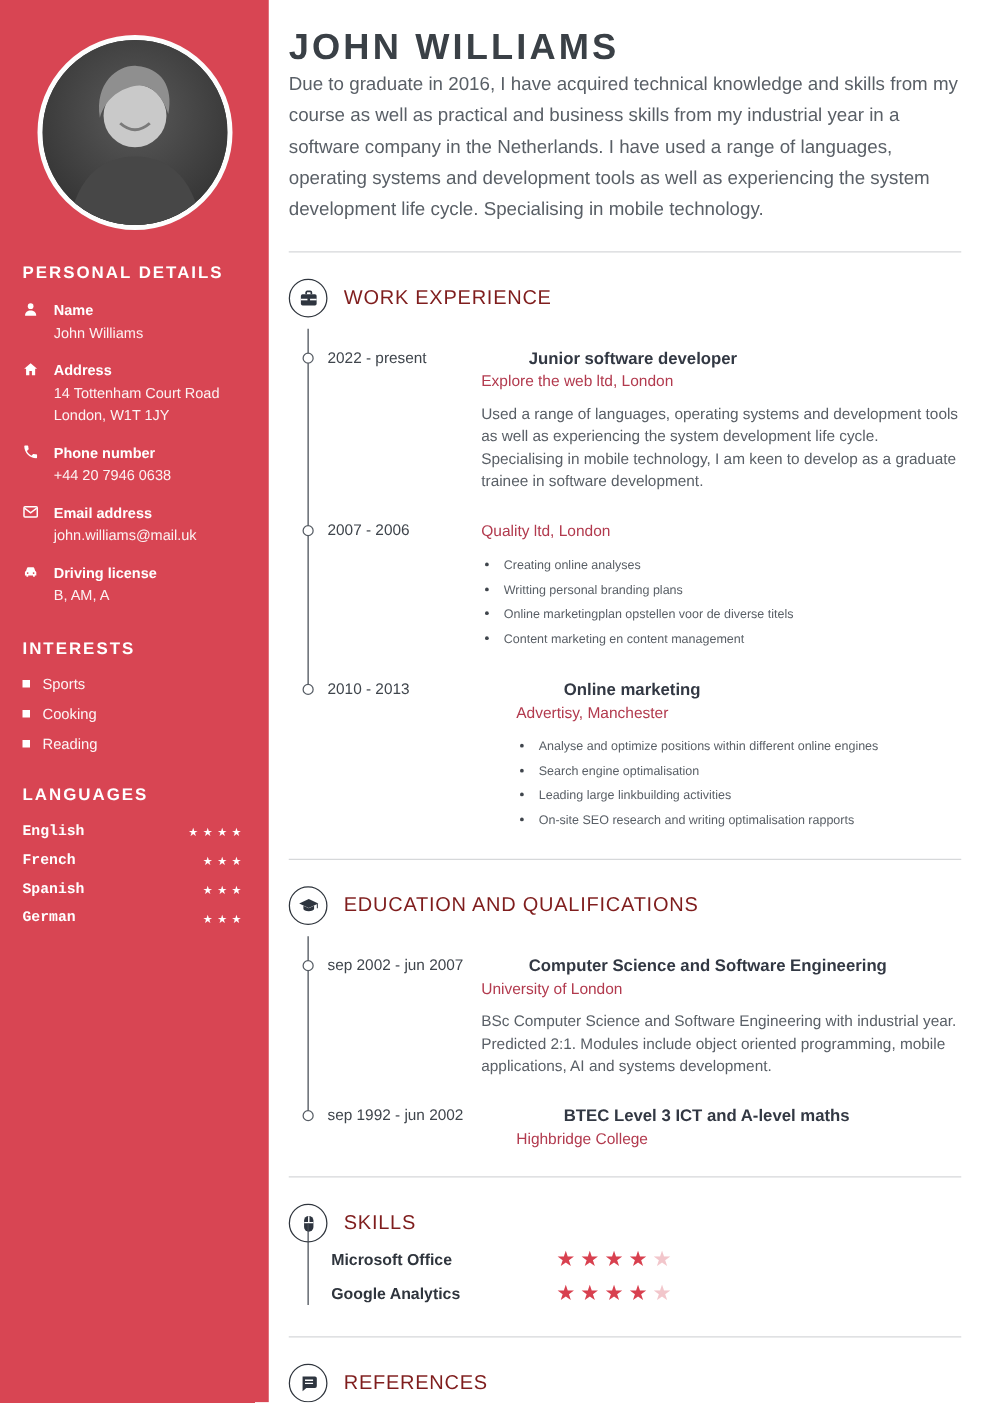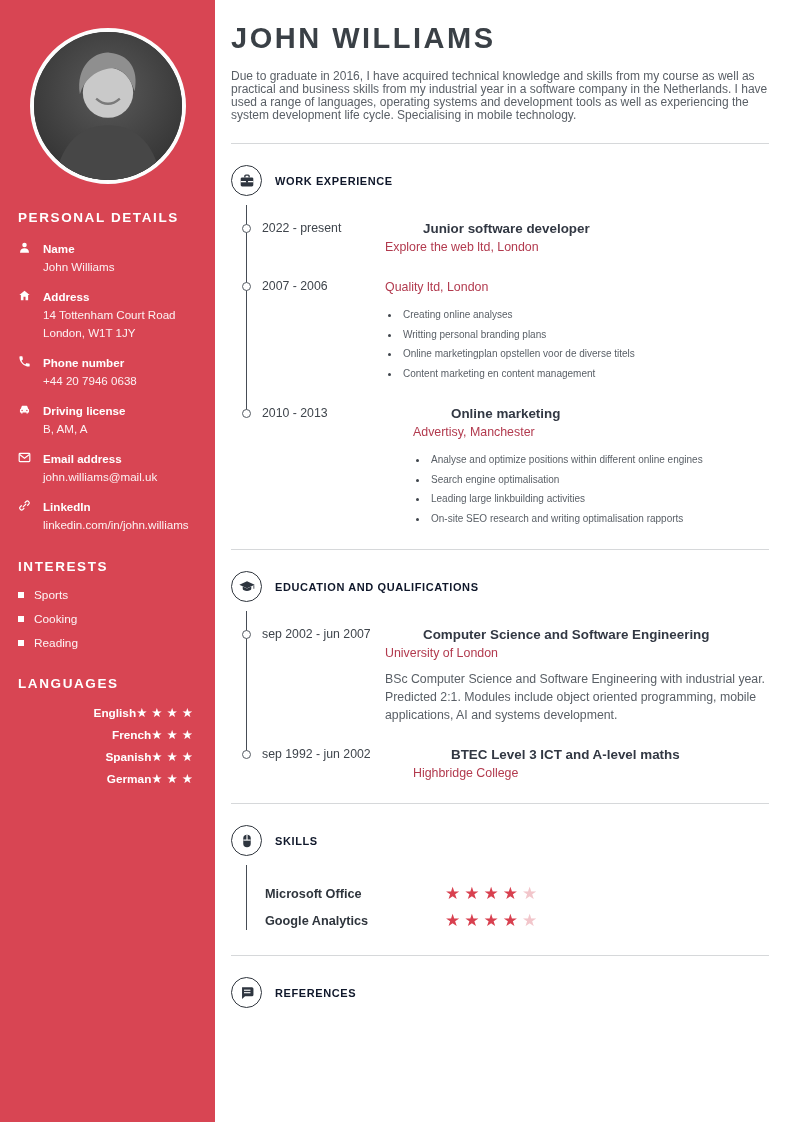--- a/index.html
+++ b/index.html
@@ -13,52 +13,52 @@
   .photo-wrap svg { display:block; width:100%; height:100%; }
   .side-title { font-size:13.5px; font-weight:bold; letter-spacing:1.6px; margin:26px 0 14px 0; }
   .pd-item { display:grid; grid-template-columns:25px 1fr; margin-bottom:12px; }
   .pd-icon { width:13px; height:13px; margin-top:2px; }
   .pd-icon svg { display:block; width:13px; height:13px; }
   .pd-label { font-size:11.6px; font-weight:bold; line-height:15px; }
   .pd-line { font-size:11.6px; line-height:15px; color:rgba(255,255,255,.93); }
   .int-item { display:flex; align-items:center; margin-bottom:10px; }
   .sq { width:6px; height:6px; background:#fff; margin-right:10px; flex:0 0 auto; }
   .int-label { font-size:11.8px; color:rgba(255,255,255,.95); }
-  .lang-row { display:flex; justify-content:flex-end; align-items:center; margin-bottom:7px; }
+  .lang-row { display:flex; justify-content:space-between; align-items:center; margin-bottom:7px;font-family:Liberation Mono, monospace; }
   .lang-name { font-size:11.8px; font-weight:600; }
   .stars-side { font-size:12.5px; letter-spacing:4px; color:#fff; white-space:nowrap; }
   .stars-side .st { color:#fff; }
 
   
   .main { position:absolute; left:215px; top:0; width:578px; height:1122px; padding:22px 24px 0 16px; }
   .cv-name { font-size:29px; font-weight:bold; letter-spacing:2.5px; color:#3a4046; }
-  .summary { margin-top:15px; font-size:12px; line-height:13px; color:#595f66; }
+  .summary { font-size:15px; line-height:25px; color:#595f66; }
   .divider { border:none; border-top:1px solid #d6d8da; margin-top:21px; }
 
   .section-header { display:flex; align-items:center; margin-top:21px; }
   .sec-icon { width:31px; height:31px; border:1.6px solid #2f353d; border-radius:50%; background:#fff; display:flex; align-items:center; justify-content:center; flex:0 0 auto; }
   .sec-icon svg { width:18px; height:18px; display:block; }
-  .sec-title { margin-left:13px; font-size:11px; font-weight:bold; letter-spacing:.6px; color:#0f172a; }
+  .sec-title { margin-left:13px; font-size:16px; font-weight:normal; letter-spacing:.6px; color:#7f1d1d; }
 
   .section-body { position:relative; margin-top:24px; margin-left:0; }
   .stub { position:absolute; left:15px; top:-15px; width:1px; height:24px; background:#464c55; }
   .entry { position:relative; display:flex; padding-left:31px; margin-bottom:22px; }
   .entry:last-child { margin-bottom:0;gap:28px; }
   .entry::after { content:''; position:absolute; left:11px; top:4px; width:7px; height:7px; border:1.5px solid #565c64; border-radius:50%; background:#fff; z-index:2; }
   .entry:not(:last-child)::before { content:''; position:absolute; left:15px; top:9px; bottom:-28px; width:1px; background:#464c55; }
   .e-date { width:123px; flex:0 0 auto; font-size:12.3px; color:#3f454c; padding-top:1px; }
   .e-content { flex:1; }
   .e-title { font-size:13.4px; font-weight:bold; color:#323843; line-height:18px;margin-left:38px; }
   .e-org { font-size:12.4px; color:#b23a4e; line-height:18px; }
   .e-para { margin-top:8px; font-size:12.3px; line-height:18px; color:#595f66; }
   .e-bullets { margin:9px 0 0 16px; }
   .e-bullets li { font-size:10px; line-height:18.5px; color:#595f66; padding-left:2px; }
   .e-bullets li::marker { color:#3f454c; font-size:11px; }
 
-  .skills-body { position:relative; margin-top:24px; }
+  .skills-body { position:relative; }
   .skills-line { position:absolute; left:15px; top:-15px; bottom:4px; width:1px; background:#464c55; }
   .skill-row { display:flex; align-items:center; padding-left:34px; height:27px; }
   .skill-name { width:180px; flex:0 0 auto; font-size:12.7px; font-weight:bold; color:#2f353d; }
   .stars-skill { font-size:17px; letter-spacing:4px; white-space:nowrap; }
   .stars-skill .f { color:#d8404f; }
   .stars-skill .e { color:#f2c6cb; }
 </style>
 </head>
 <body>
 
@@ -117,58 +117,45 @@
           </svg>
       </span>
       <span>
         <span class="pd-label">Phone number</span><br>
         <span class="pd-line">+44 20 7946 0638</span>
       </span>
     </div>
 
     <div class="pd-item">
       <span class="pd-icon">
+        <svg viewBox="0 0 24 24" fill="none" stroke="#fff" stroke-width="2.2">
+            <rect x="2.2" y="4.5" width="19.6" height="15" rx="1.5"></rect>
+            <polyline points="3,6.5 12,13.5 21,6.5"></polyline>
+          </svg>
+      </span>
+      <span>
+        <span class="pd-label">Email address</span><br>
+        <span class="pd-line">john.williams@mail.uk</span>
+      </span>
+    </div>
+
+    <div class="pd-item">
+      <span class="pd-icon">
         <svg viewBox="0 0 24 24">
             <path fill="#fff" d="M5.2 10.6l1.5-4.3c.2-.6.8-1 1.4-1h7.8c.6 0 1.2.4 1.4 1l1.5 4.3c.9.2 1.6 1 1.6 2v4.9h-2.2v1.7h-2.6v-1.7H8.4v1.7H5.8v-1.7H3.6v-4.9c0-1 .7-1.8 1.6-2z"></path>
             <circle cx="7.6" cy="13.8" r="1.3" fill="#d84553"></circle>
             <circle cx="16.4" cy="13.8" r="1.3" fill="#d84553"></circle>
           </svg>
       </span>
       <span>
         <span class="pd-label">Driving license</span><br>
         <span class="pd-line">B, AM, A</span>
       </span>
     </div>
 
-    <div class="pd-item">
-      <span class="pd-icon">
-        <svg viewBox="0 0 24 24" fill="none" stroke="#fff" stroke-width="2.2">
-            <rect x="2.2" y="4.5" width="19.6" height="15" rx="1.5"></rect>
-            <polyline points="3,6.5 12,13.5 21,6.5"></polyline>
-          </svg>
-      </span>
-      <span>
-        <span class="pd-label">Email address</span><br>
-        <span class="pd-line">john.williams@mail.uk</span>
-      </span>
-    </div>
-
-    <div class="pd-item">
-      <span class="pd-icon">
-        <svg viewBox="0 0 24 24" fill="none" stroke="#fff" stroke-width="2.2" stroke-linecap="round">
-            <path d="M9.5 14.5l5-5"></path>
-            <path d="M11 17.2l-2.1 2.1a3.4 3.4 0 0 1-4.8-4.8L6.2 12.4"></path>
-            <path d="M13 6.8l2.1-2.1a3.4 3.4 0 0 1 4.8 4.8l-2.1 2.1"></path>
-          </svg>
-      </span>
-      <span>
-        <span class="pd-label">LinkedIn</span><br>
-        <span class="pd-line">linkedin.com/in/john.williams</span>
-      </span>
-    </div>
 
     <div class="side-title">INTERESTS</div>
     <div class="int-item">
       <span class="sq"></span>
       <span class="int-label">Sports</span>
     </div>
     <div class="int-item">
       <span class="sq"></span>
       <span class="int-label">Cooking</span>
     </div>
@@ -214,20 +201,21 @@
       <span class="sec-title">WORK EXPERIENCE</span>
     </div>
     <div class="section-body">
       <div class="stub"></div>
 
       <div class="entry">
         <span class="e-date">2022 - present</span>
         <span class="e-content">
           <div class="e-title">Junior software developer</div>
           <div class="e-org">Explore the web ltd, London</div>
+          <p class="e-para">Used a range of languages, operating systems and development tools as well as experiencing the system development life cycle. Specialising in mobile technology, I am keen to develop as a graduate trainee in software development.</p>
         </span>
       </div>
 
       <div class="entry">
         <span class="e-date">2007 - 2006</span>
         <span class="e-content">
           <div class="e-org">Quality ltd, London</div>
           <ul class="e-bullets">
             <li>Creating online analyses</li>
             <li>Writting personal branding plans</li>

